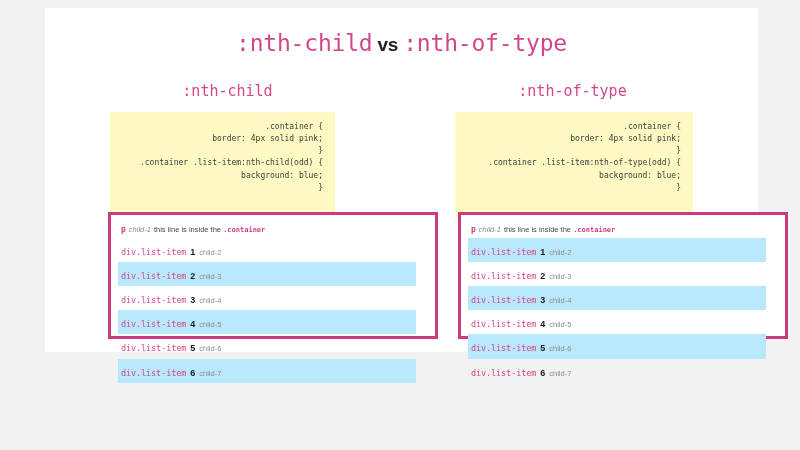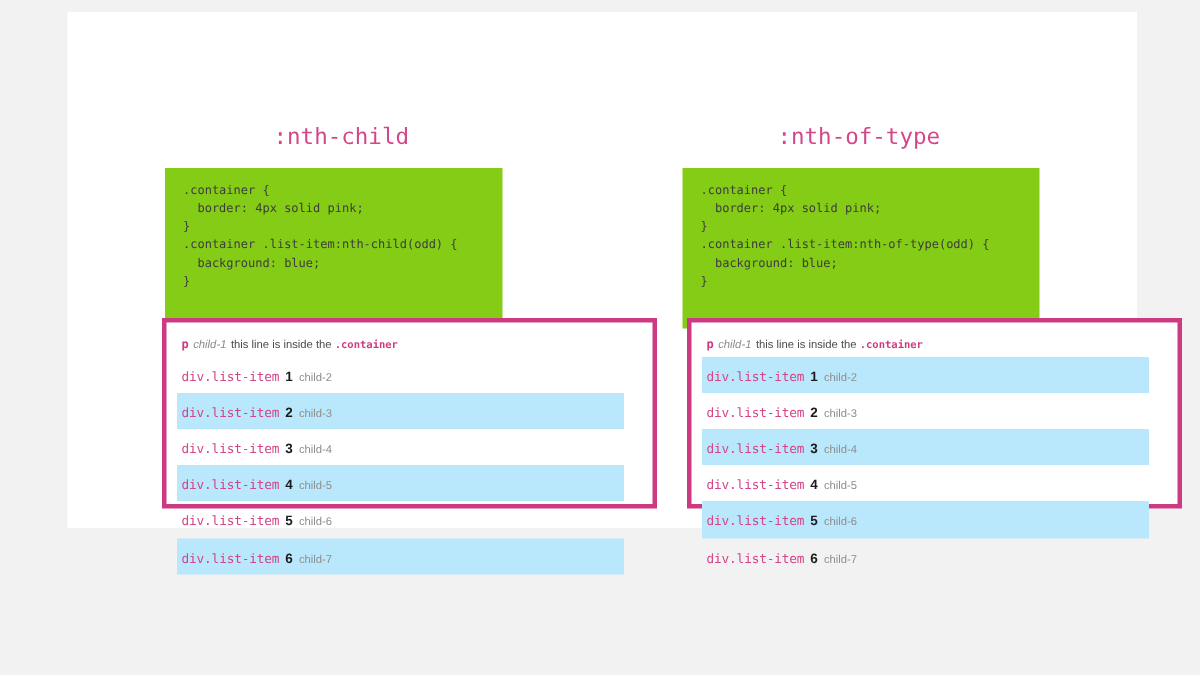--- a/index.html
+++ b/index.html
@@ -57,28 +57,29 @@
   .sub-title {
     text-align: center;
     font-family: "DejaVu Sans Mono", "Liberation Mono", monospace;
     font-size: 15px;
     color: #d4468a;
     margin: 0 0 12px 0;
     white-space: nowrap;
   }
 
   .code-block {
-    background: #84cc16;
+    background: #fef9c3;
     padding: 9px 12px 25px 12px;
     font-family: "DejaVu Sans Mono", "Liberation Mono", monospace;
     font-size: 8px;
     line-height: 1.52;
     color: #3d3d3d;
     white-space: pre;
     box-sizing: border-box;
+    text-align: right;
   }
   .col-left  .code-block { width: 225px; margin-left: 45px; }
   .col-right .code-block { width: 238px; margin-left: 45px; }
 
   
   .demo {
     position: absolute;
     top: 204px;
     border: 3px solid #cc3b82;
     background: #ffffff;
@@ -144,20 +145,23 @@
     color: #8e8e8e;
     padding-left: 3px;
     text-align: center;
   }
 </style>
 </head>
 <body>
 
 <div class="slide">
 
+  <div class="title">
+    <span class="sel">:nth-child</span><span class="vs">vs</span><span class="sel">:nth-of-type</span>
+  </div>
 
   <div class="col col-left">
     <div class="sub-title">:nth-child</div>
     <div class="code-block">.container {
   border: 4px solid pink;
 }
 .container .list-item:nth-child(odd) {
   background: blue;
 }</div>
   </div>

